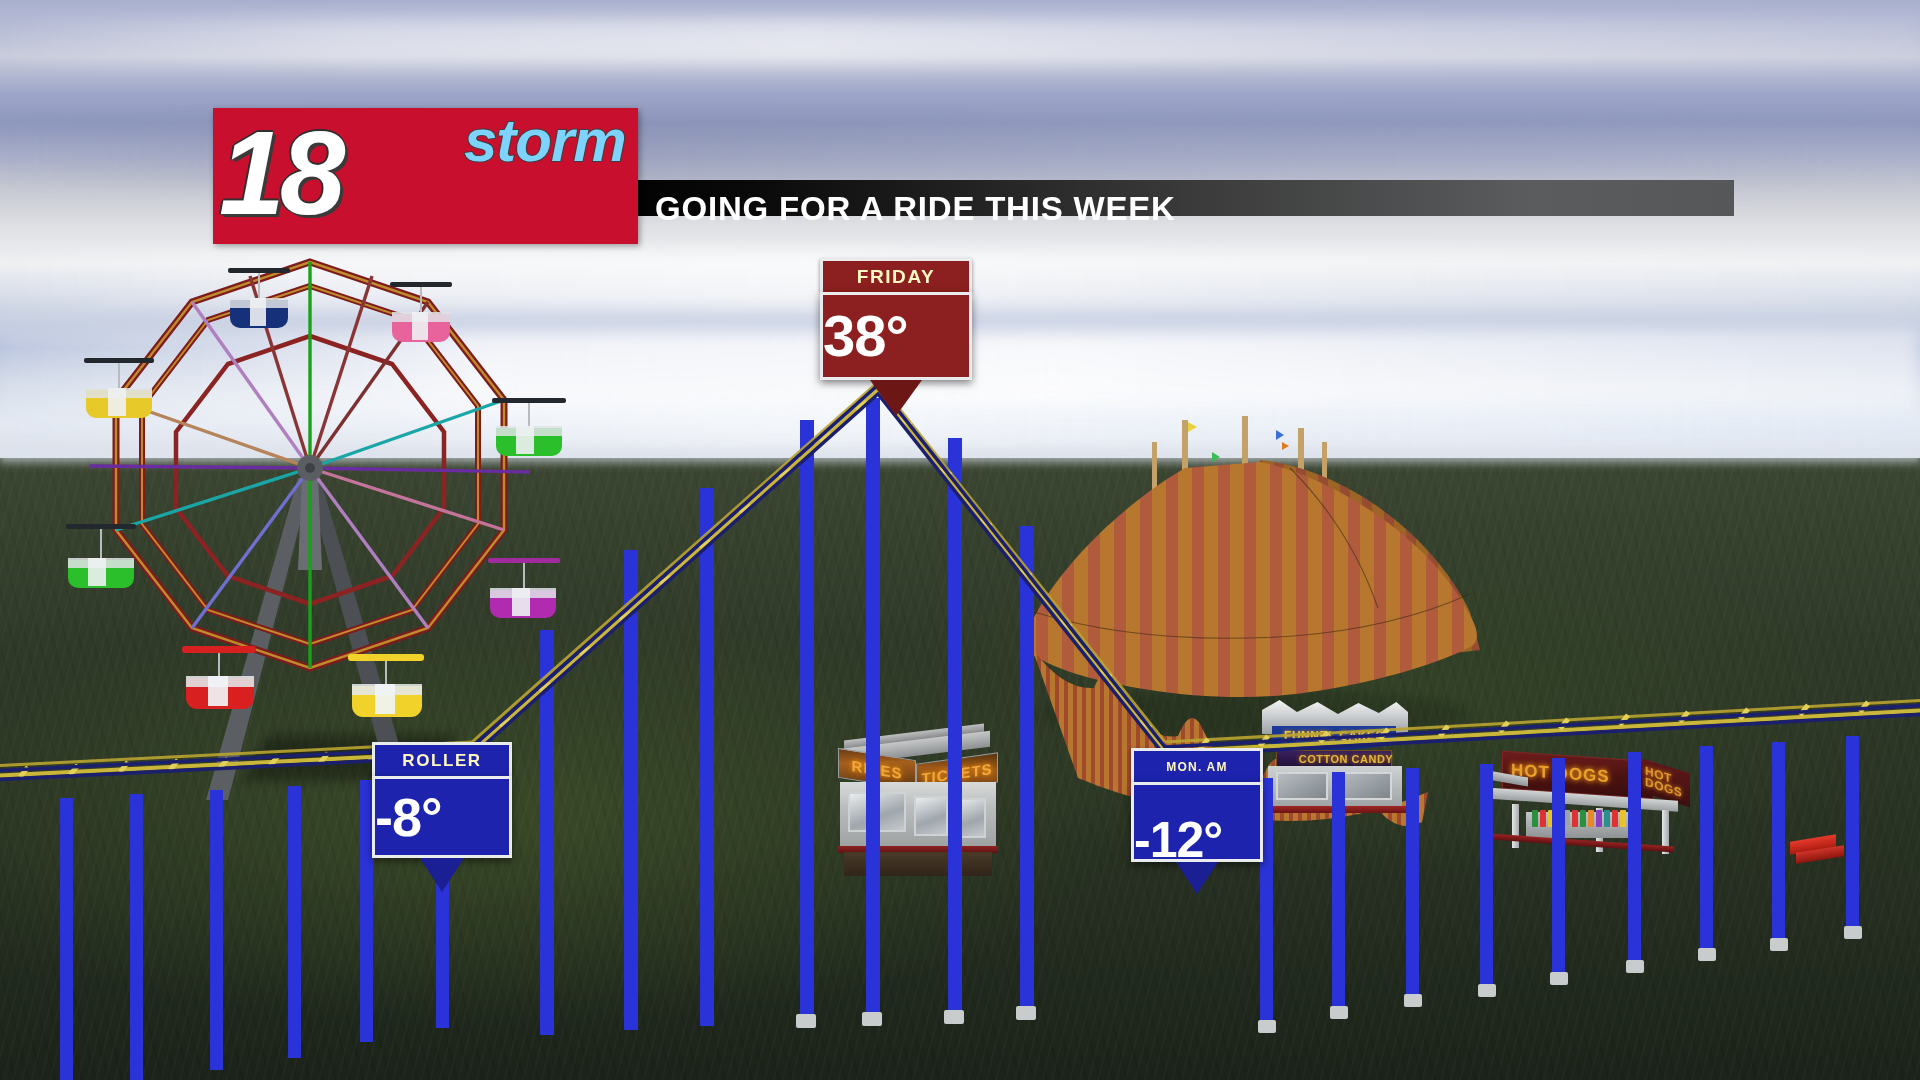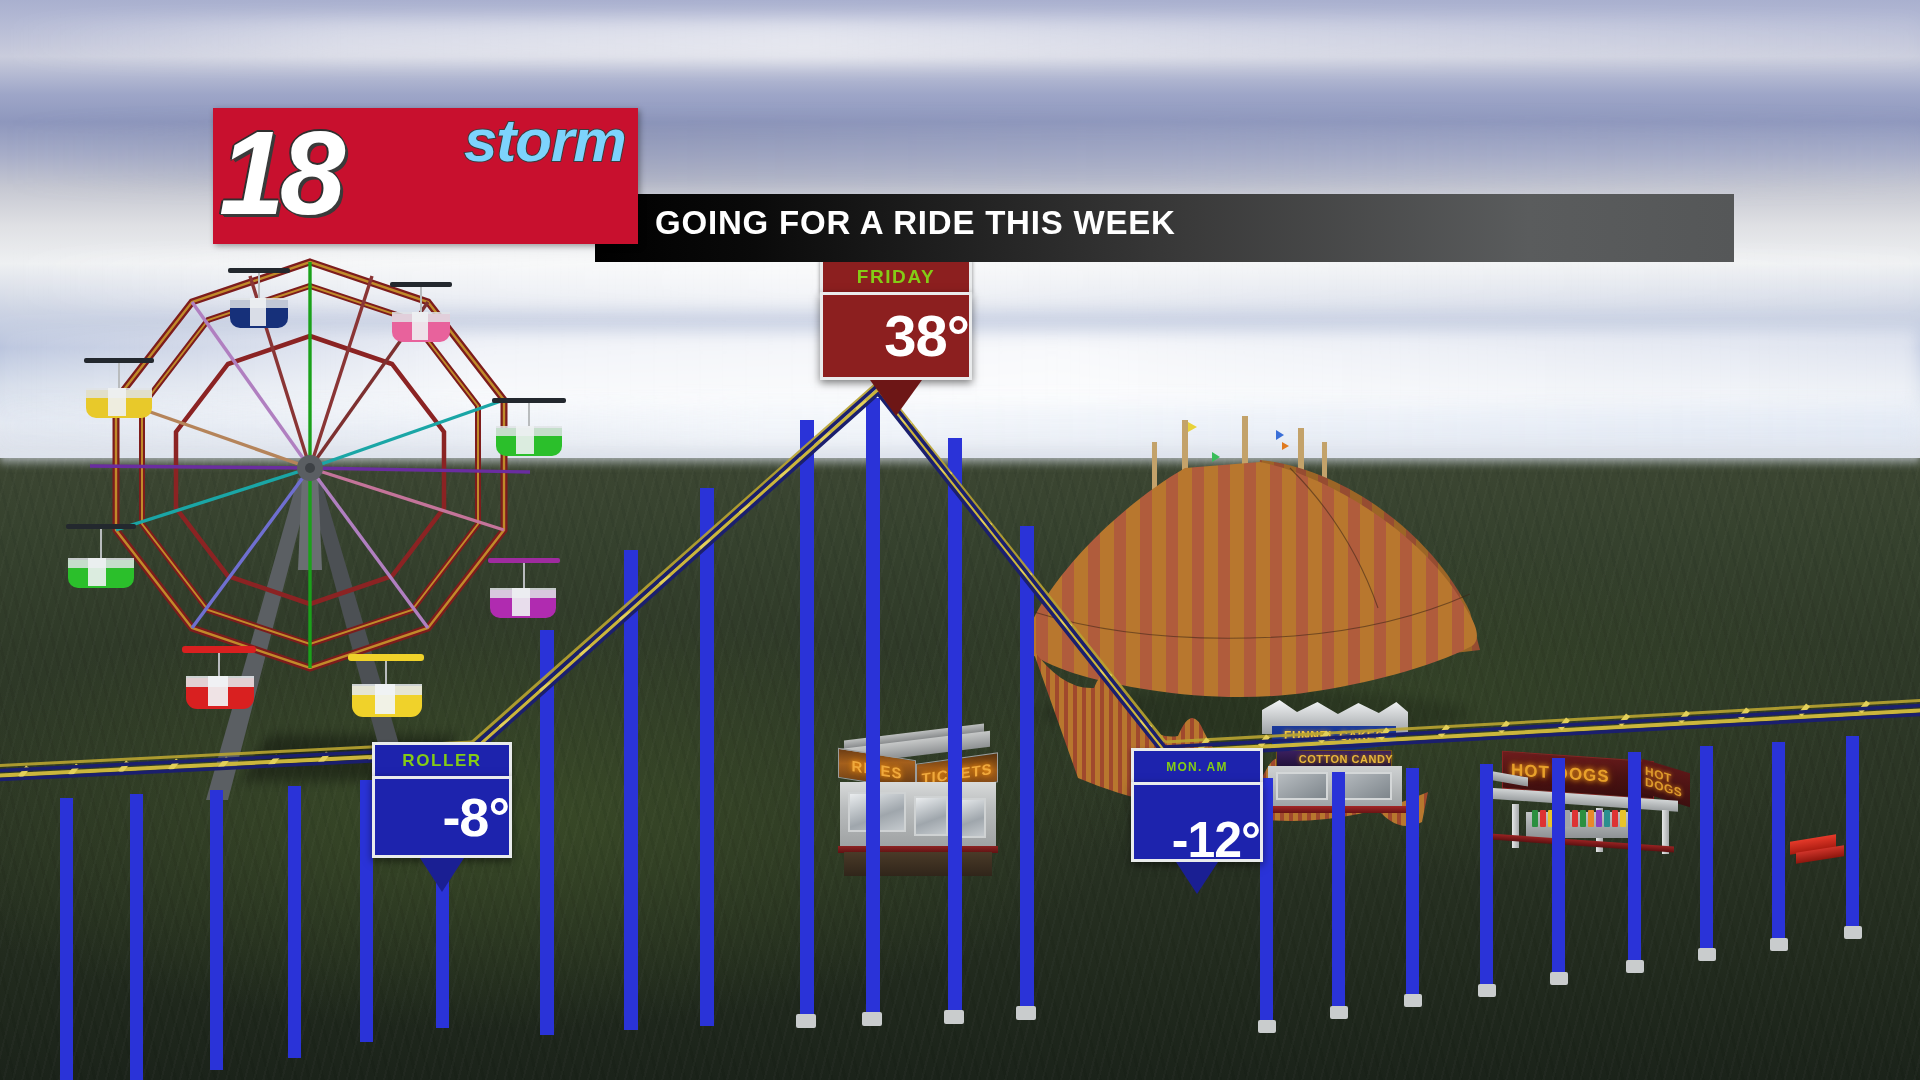--- a/index.html
+++ b/index.html
@@ -152,25 +152,25 @@
             background:linear-gradient(180deg,#d0342a,#8d160d); transform:skewY(-9deg); }
 
   
   .wx-sign { position:absolute; }
   .wx-head {
     border:3px solid #e9ebec; border-bottom:none; height:34px;
     display:flex; align-items:center; justify-content:center;
     box-shadow:0 2px 4px rgba(0,0,0,.45);
   }
   .wx-head-inner{
-    font-size:19px; font-weight:700; letter-spacing:1.6px; color:#84cc16;
+    font-size:19px; font-weight:700; letter-spacing:1.6px; color:#fef9c3;
     font-family:"Liberation Sans", sans-serif;
   }
   .wx-body {
-    border:3px solid #e9ebec; display:flex; align-items:center; justify-content:flex-end;
+    border:3px solid #e9ebec; display:flex; align-items:center; justify-content:flex-start;
     box-shadow:0 3px 8px rgba(0,0,0,.5);
   }
   .wx-temp {
     font-size:58px; font-weight:700; color:#ffffff; letter-spacing:-1px;
     line-height:1; font-family:"Liberation Sans", sans-serif;
   }
   .wx-pin {
     width:0; height:0; margin:0 auto;
     border-left:26px solid transparent; border-right:26px solid transparent;
   }
@@ -234,21 +234,21 @@
     position:absolute; left:382px; top:0; width:1139px; height:82px;
     background:#ffffff; z-index:1;
   }
   .title-text {
     position:absolute; left:60px; top:12px;
     font-size:50px; font-weight:700; color:#1c1c1c; letter-spacing:1px;
     font-family:"Liberation Sans", sans-serif;
     text-shadow:2px 2px 0 rgba(120,120,120,.45);
   }
   .sub-bar {
-    position:absolute; left:382px; top:98px; width:1139px; height:68px;
+    position:absolute; left:382px; top:84px; width:1139px; height:36px;
     background:linear-gradient(90deg,#000000 0%,#0a0a0a 14%,#3a3a3a 52%,#5a5c5d 82%,#555758 100%);
     z-index:1;
     text-align:right;
   }
   .sub-text {
     position:absolute; left:60px; top:10px;
     font-size:33px; font-weight:700; color:#ffffff; letter-spacing:.8px;
     font-family:"Liberation Sans", sans-serif;
   }
 

